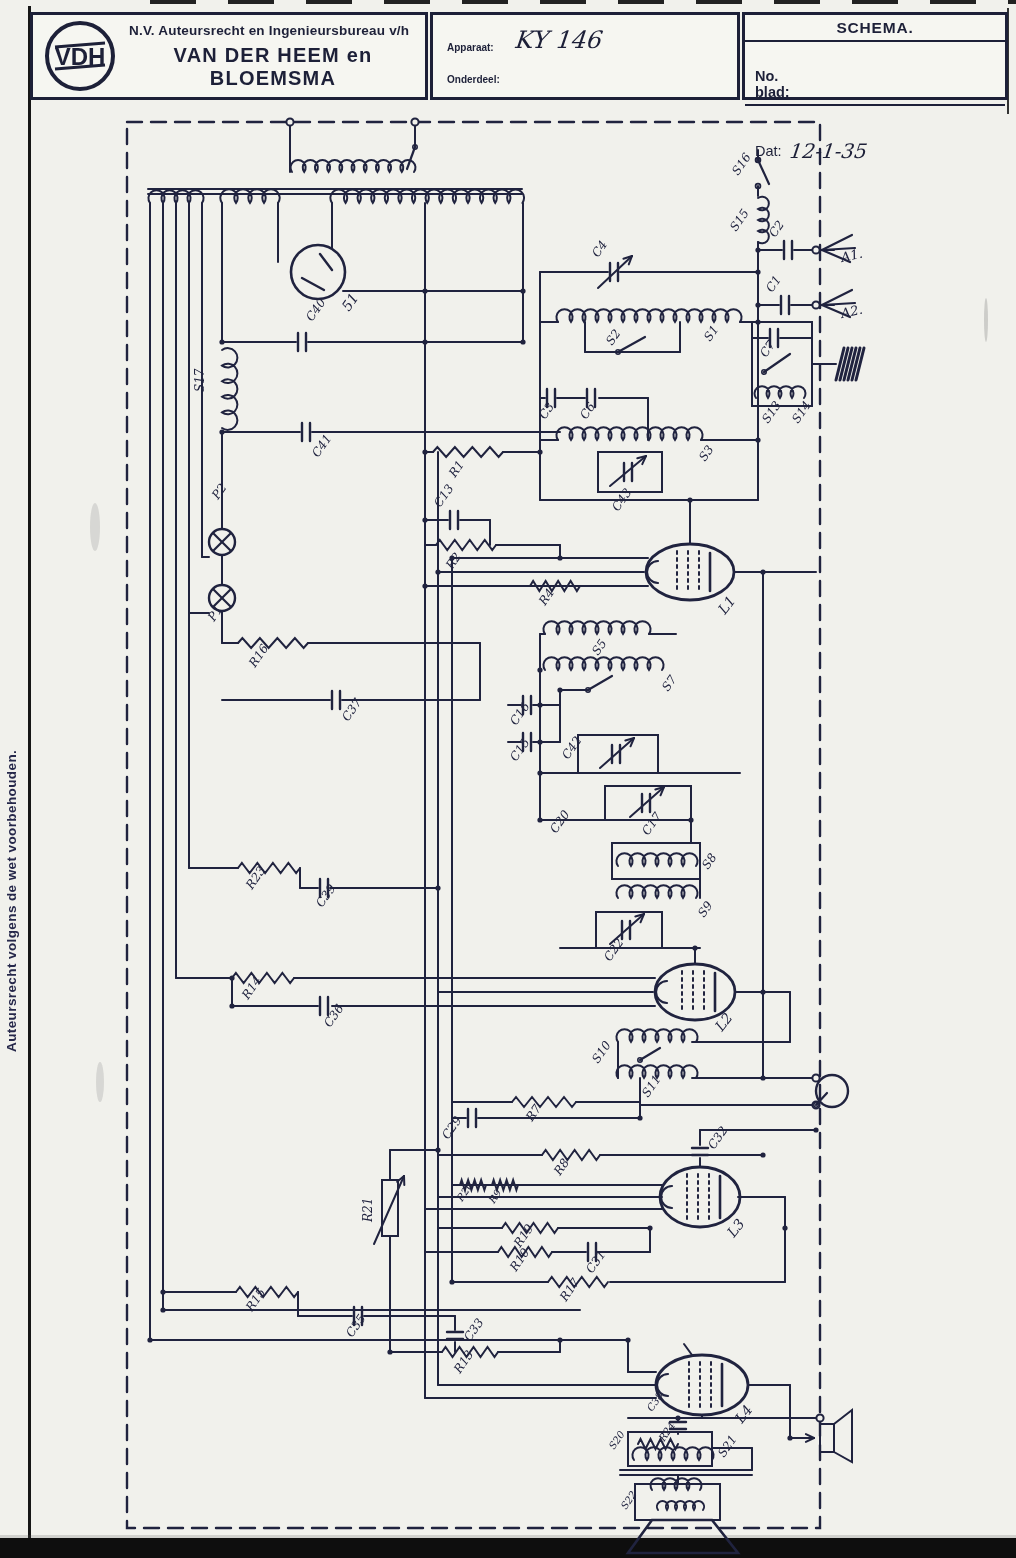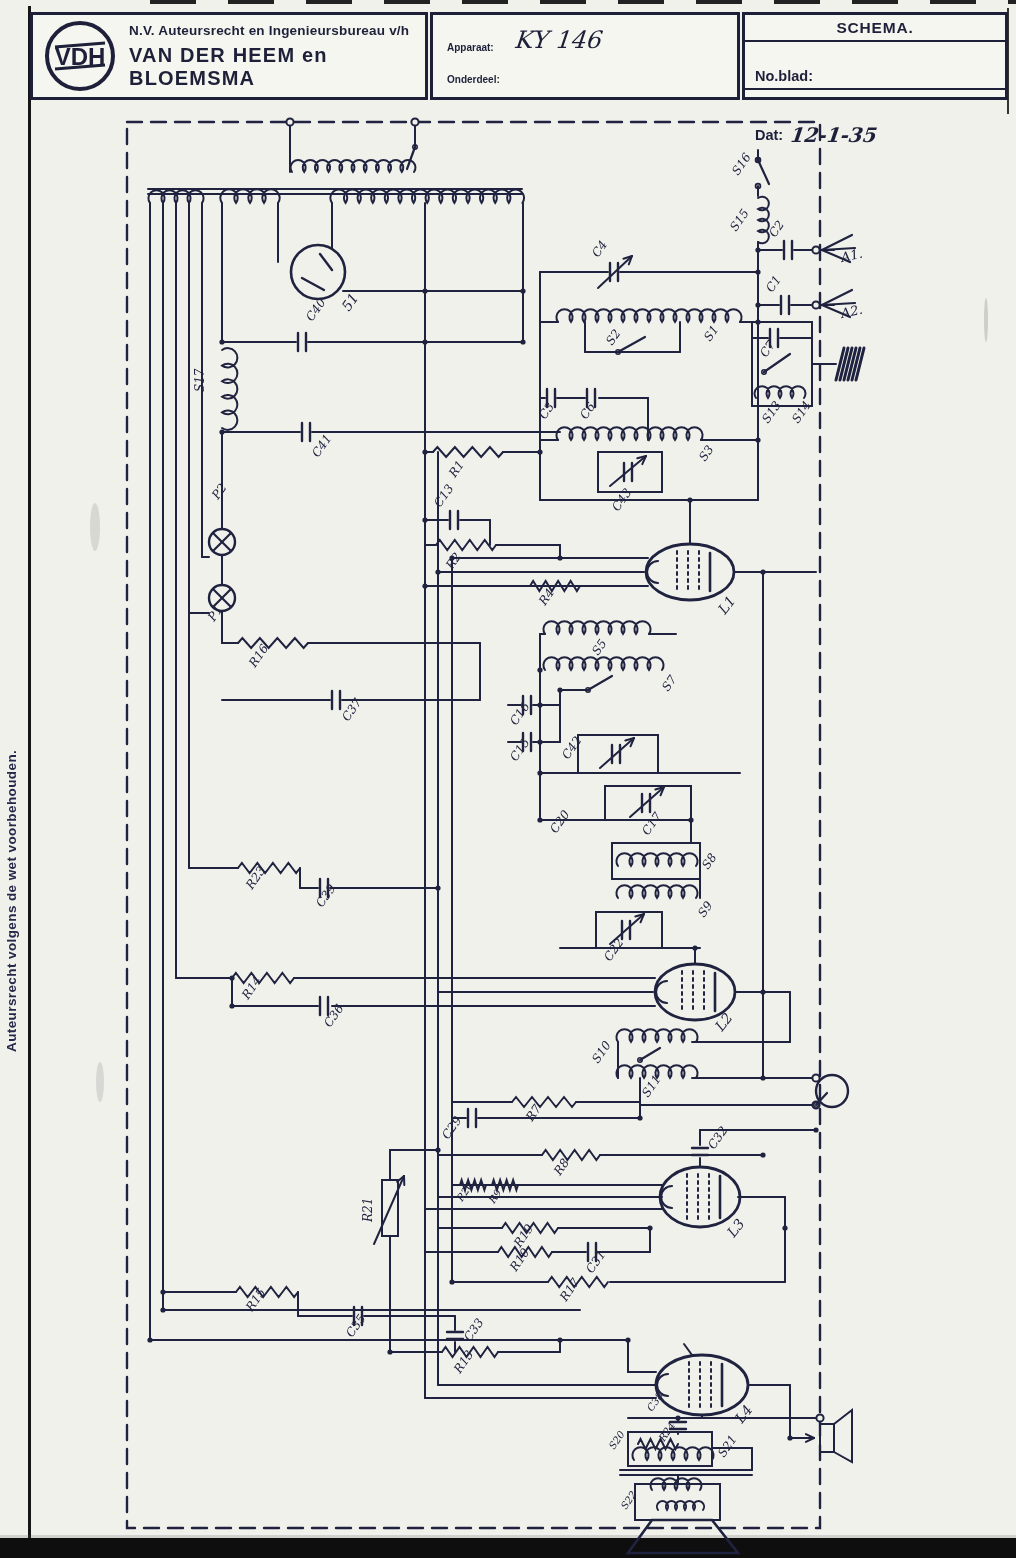--- a/index.html
+++ b/index.html
@@ -11,33 +11,33 @@
   .edge-bottom{left:0;bottom:0;width:1016px;height:20px;background:#0e0e0e;box-shadow:0 -3px 0 #55555533;}
   .edge-top{left:150px;top:0;width:866px;height:4px;background:repeating-linear-gradient(90deg,#222 0 46px,transparent 46px 78px);}
   .copyright{position:absolute;left:4px;top:1052px;transform:rotate(-90deg);transform-origin:top left;
              width:500px;font-weight:700;font-size:13.5px;letter-spacing:.4px;color:#26284a;}
   .header{position:absolute;left:30px;top:12px;width:978px;height:88px;display:flex;z-index:2;}
   .hd{border:3px solid #1d2038;background:#f6f6f1;box-sizing:border-box;gap:21px;}
   .hd-left{width:398px;display:flex;align-items:center;padding:4px 8px;gap:10px;}
   .logo{flex:0 0 auto;}
   .titles{flex:1;}
   .t1{font-size:13.5px;font-weight:700;letter-spacing:.2px;}
-  .t2{font-size:20px;font-weight:700;letter-spacing:1.2px;margin-top:6px;}
+  .t2{font-size:20px;font-weight:700;letter-spacing:1.2px;margin-top:6px;text-align:center;}
   .hd-mid{width:310px;margin-left:2px;padding:10px 14px;}
   .hd-right{width:266px;margin-left:2px;display:flex;flex-direction:column;}
   .lbl{font-weight:700;font-size:10px;}
   .hand{font-family:"DejaVu Serif",serif;font-style:italic;display:inline-block;transform:skewX(-8deg);}
   .hand-big{font-size:24px;margin-left:18px;position:relative;top:-3px;}
   .mid-row{margin-top:4px;}
   .mid-row2{margin-top:12px;}
   .schema-title{text-align:center;font-weight:700;font-size:15.5px;letter-spacing:.8px;padding:4px 0 3px;
                 border-bottom:2.5px solid #1d2038;}
-  .schema-row2{display:flex;padding:5px 10px 4px;border-bottom:2.5px solid #1d2038;font-weight:700;font-size:14.5px;}
+  .schema-row2{display:flex;padding:5px 10px 4px;border-bottom:2.5px solid #1d2038;font-weight:700;font-size:14.5px;flex-direction:column;}
   .schema-row2 .blad{}
-  .schema-row3{display:flex;align-items:center;padding:12px 10px;font-weight:700;font-size:14.5px;flex:1;}
+  .schema-row3{display:flex;align-items:center;padding:12px 10px;font-weight:400;font-size:14.5px;flex:1;}
   .schema-row3 .hand{font-size:20px;margin-left:8px;}
   .schematic{position:absolute;left:0;top:0;width:1016px;height:1558px;z-index:1;}
 </style>
 </head>
 <body>
 
 <div class="page">
   <div class="edge edge-top"></div>
   <div class="edge edge-left"></div>
   <div class="edge edge-right"></div>

